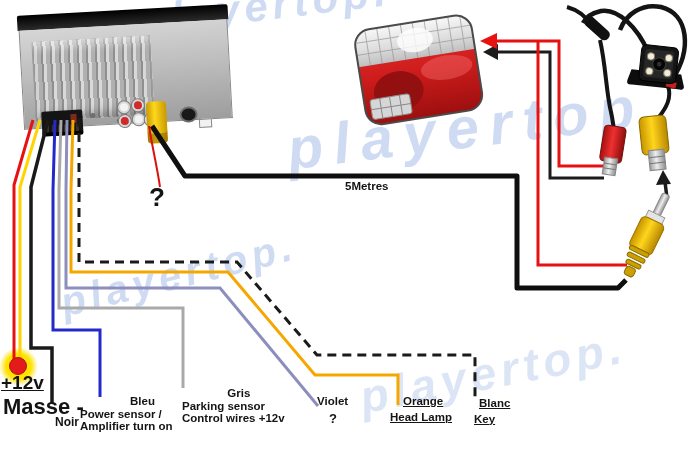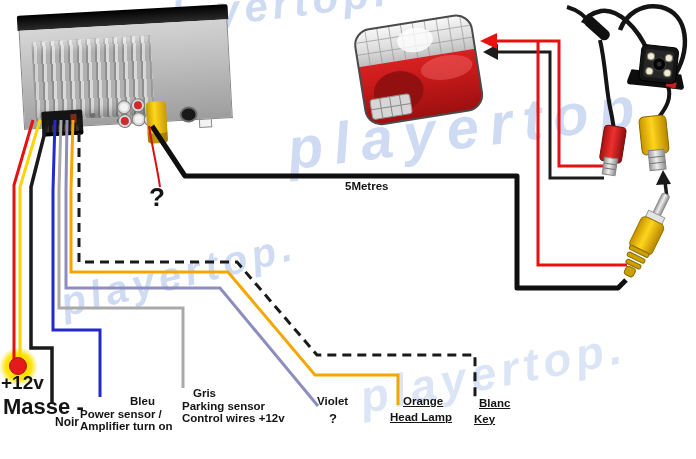--- a/index.html
+++ b/index.html
@@ -196,32 +196,32 @@
       <rect x="639" y="258" width="19" height="4.5" rx="2" fill="#caa100" stroke="#8a6a00"></rect>
       <rect x="641" y="265" width="16" height="4.5" rx="2" fill="#caa100" stroke="#8a6a00"></rect>
       <rect x="644" y="271" width="10" height="9" rx="3" fill="#caa100" stroke="#8a6a00"></rect>
     </g>
 
     <circle cx="18" cy="366" r="8.5" fill="#e31b1b" stroke="#b90f0f"></circle>
   </svg>
 
   <div class="lbl" style="left:345px;top:180px;">5Metres</div>
   <div class="lbl" style="left:149px;top:184px;font-size:26px;line-height:26px;">?</div>
-  <div class="lbl" style="left:1px;top:373px;font-size:19px;line-height:19px;">+12v</div>
+  <div class="lbl" style="left:1px;top:373px;font-size:19px;line-height:19px;text-decoration:underline;">+12v</div>
   <div class="lbl big" style="left:3px;top:396px;">Masse -</div>
   <div class="lbl" style="left:55px;top:396px;font-size:12px;margin-top:20px;">Noir</div>
 
   <div class="lbl" style="left:80px;top:395px;">
     <div style="margin-left:22px;padding-left:28px;">Bleu</div>
     <div>Power sensor /</div>
     <div>Amplifier turn on</div>
   </div>
 
   <div class="lbl" style="left:182px;top:387px;">
-    <div style="margin-left:11px;">Gris</div>
+    <div style="margin-left:11px;text-align:center;">Gris</div>
     <div>Parking sensor</div>
     <div>Control wires +12v</div>
   </div>
 
   <div class="lbl" style="left:317px;top:395px;">
     <div>Violet</div>
     <div style="margin-left:12px;margin-top:5px;font-size:13px;">?</div>
   </div>
 
   <div class="lbl" style="left:390px;top:395px;text-decoration:underline;">

